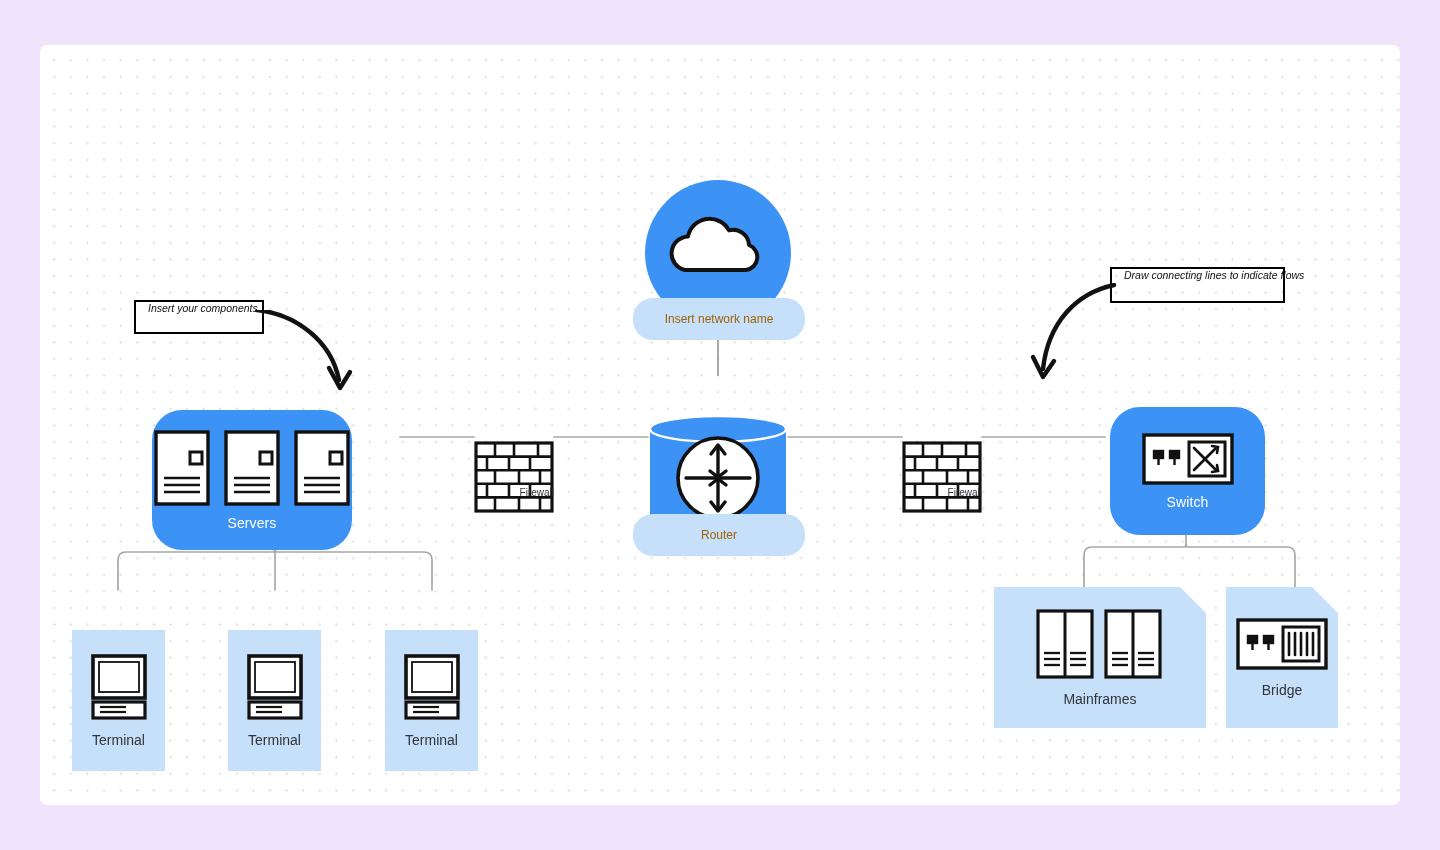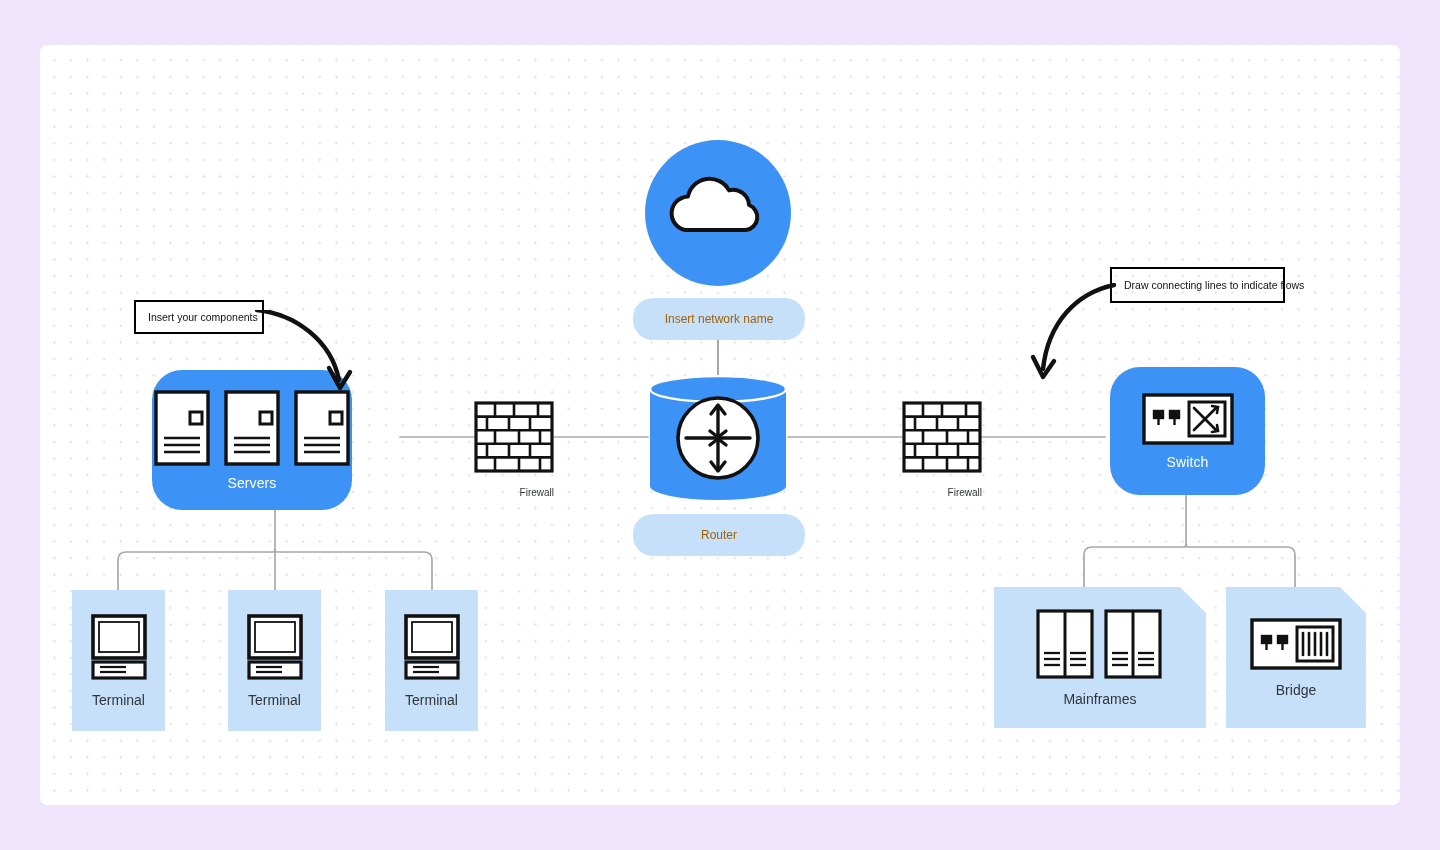--- a/index.html
+++ b/index.html
@@ -14,21 +14,21 @@
     left: 40px; top: 45px;
     width: 1360px; height: 760px;
     background-color: #ffffff;
     background-image: radial-gradient(circle, #e3e3e8 1.1px, transparent 1.2px);
     background-size: 16.6px 16.6px;
     background-position: 6px 7px;
     border-radius: 7px;
   }
   #edges { position: absolute; left: 0; top: 0; width: 1360px; height: 760px; pointer-events: none; }
 
-  .node { position: absolute; }
+  .node { position: absolute; margin-top: 40px; }
 
   
   .blue-round {
     background: #3d92f5;
     border-radius: 30px;
     display: flex; flex-direction: column;
     align-items: center; justify-content: center;
   }
   .blue-round .nlabel {
     color: #ffffff; font-size: 14px; margin-top: 9px; letter-spacing: .1px;
@@ -69,23 +69,23 @@
     background: #ffffff;
     clip-path: polygon(0 0, 100% 100%, 100% 0);
   }
   .card-fold .nlabel { color: #31343a; font-size: 14px; margin-top: 12px; }
 
   
   .callout {
     position: absolute;
     border: 2.6px solid #000;
     background: transparent;
-    display: flex; align-items: center;
+    display: flex; align-items: flex-start;
     padding: 0 12px;
-    font-size: 10.5px; color: #111;
+    font-style: italic; font-size: 10.5px; color: #111;
     white-space: nowrap;
   }
   .callout.solid { background: #ffffff; }
 </style>
 </head>
 <body>
 
 <div id="canvas">
 
   <svg id="edges" viewBox="0 0 1360 760" xmlns="http://www.w3.org/2000/svg">
@@ -325,21 +325,21 @@
           <line x1="8" y1="56" x2="24" y2="56"></line>
           <line x1="34" y1="44" x2="50" y2="44"></line>
           <line x1="34" y1="50" x2="50" y2="50"></line>
           <line x1="34" y1="56" x2="50" y2="56"></line>
         </g>
       </g>
     </svg>
     <span class="nlabel">Mainframes</span>
   </div>
 
-  <div class="card-fold" style="left:1186px; top:542px; width:140px; height:141px;">
+  <div class="card-fold" style="left:1186px; top:542px; width:112px; height:141px;">
     <div class="fold"></div>
     <svg width="92" height="52" viewBox="0 0 92 52" xmlns="http://www.w3.org/2000/svg">
       <rect x="2" y="2" width="88" height="48" fill="#ffffff" stroke="#111111" stroke-width="3.4"></rect>
       <g fill="none" stroke="#111111" stroke-width="2.4">
         <rect x="12" y="18" width="9" height="7" fill="#111111"></rect>
         <line x1="16.5" y1="25" x2="16.5" y2="32"></line>
         <rect x="28" y="18" width="9" height="7" fill="#111111"></rect>
         <line x1="32.5" y1="25" x2="32.5" y2="32"></line>
       </g>
       <rect x="47" y="9" width="36" height="34" fill="#ffffff" stroke="#111111" stroke-width="3"></rect>

